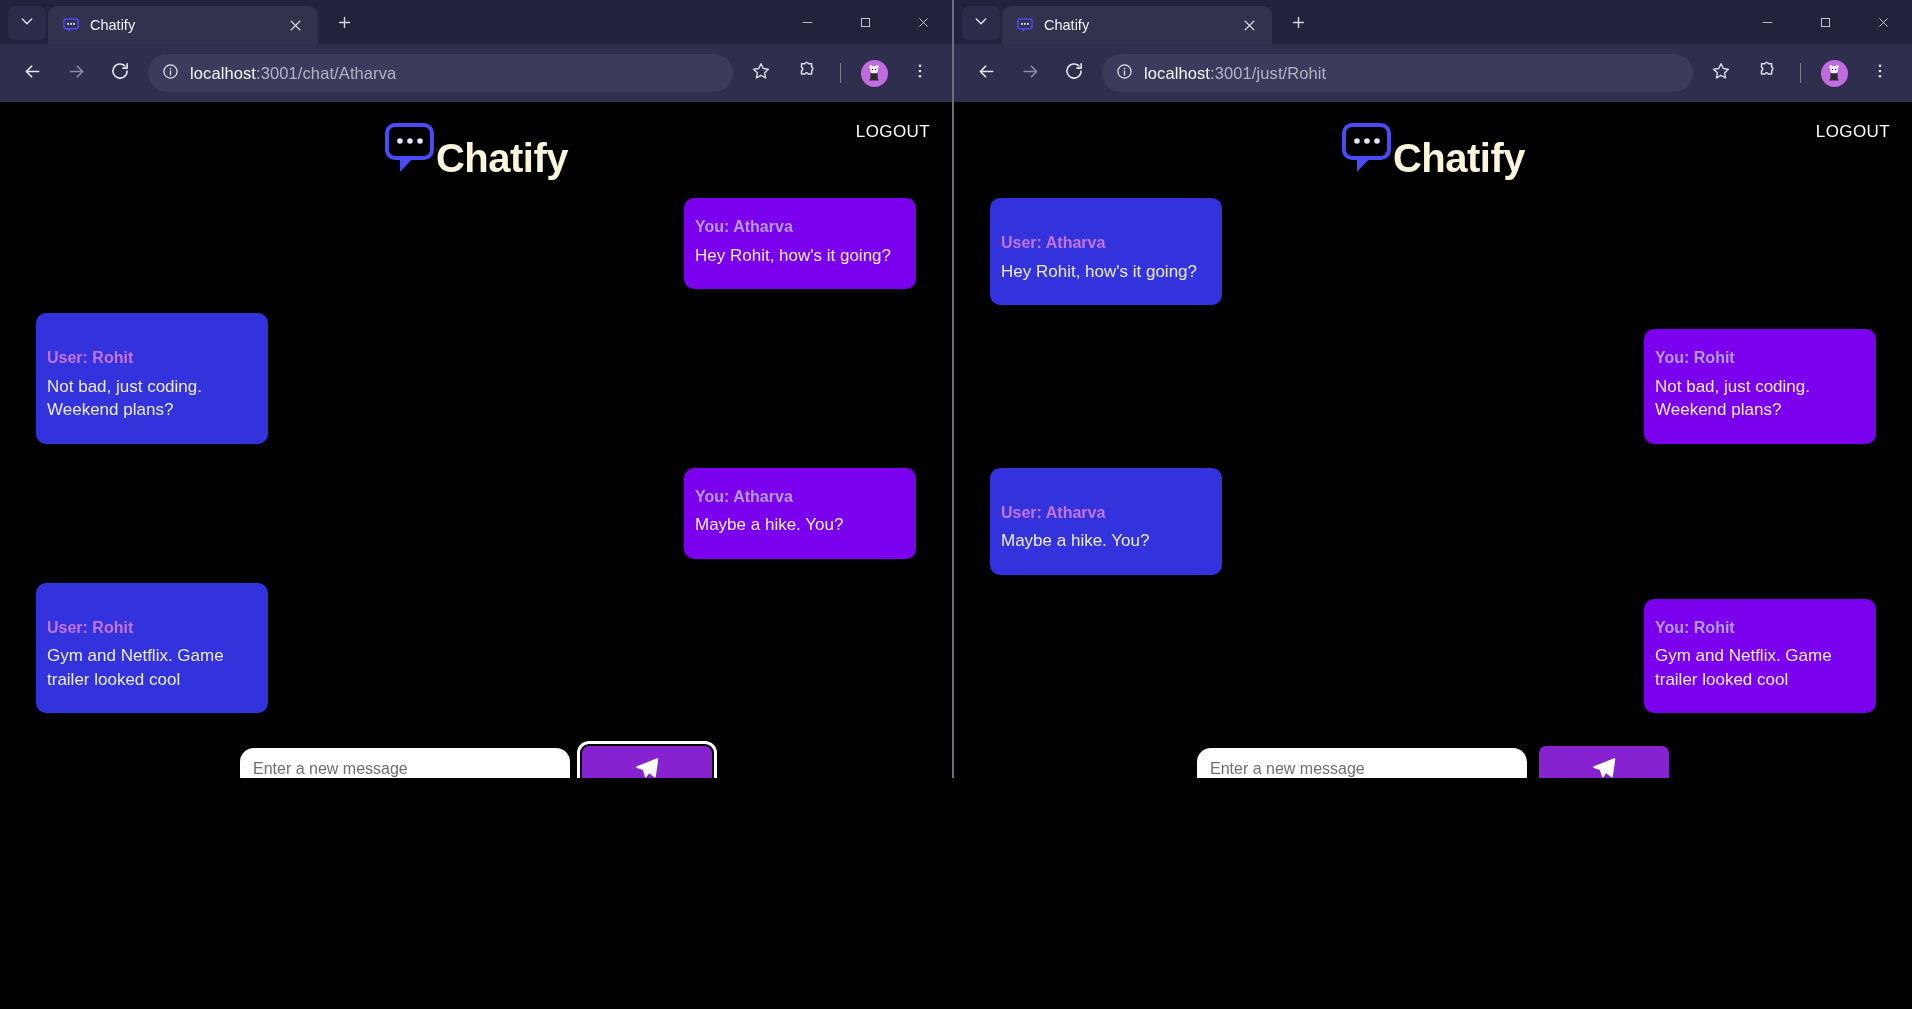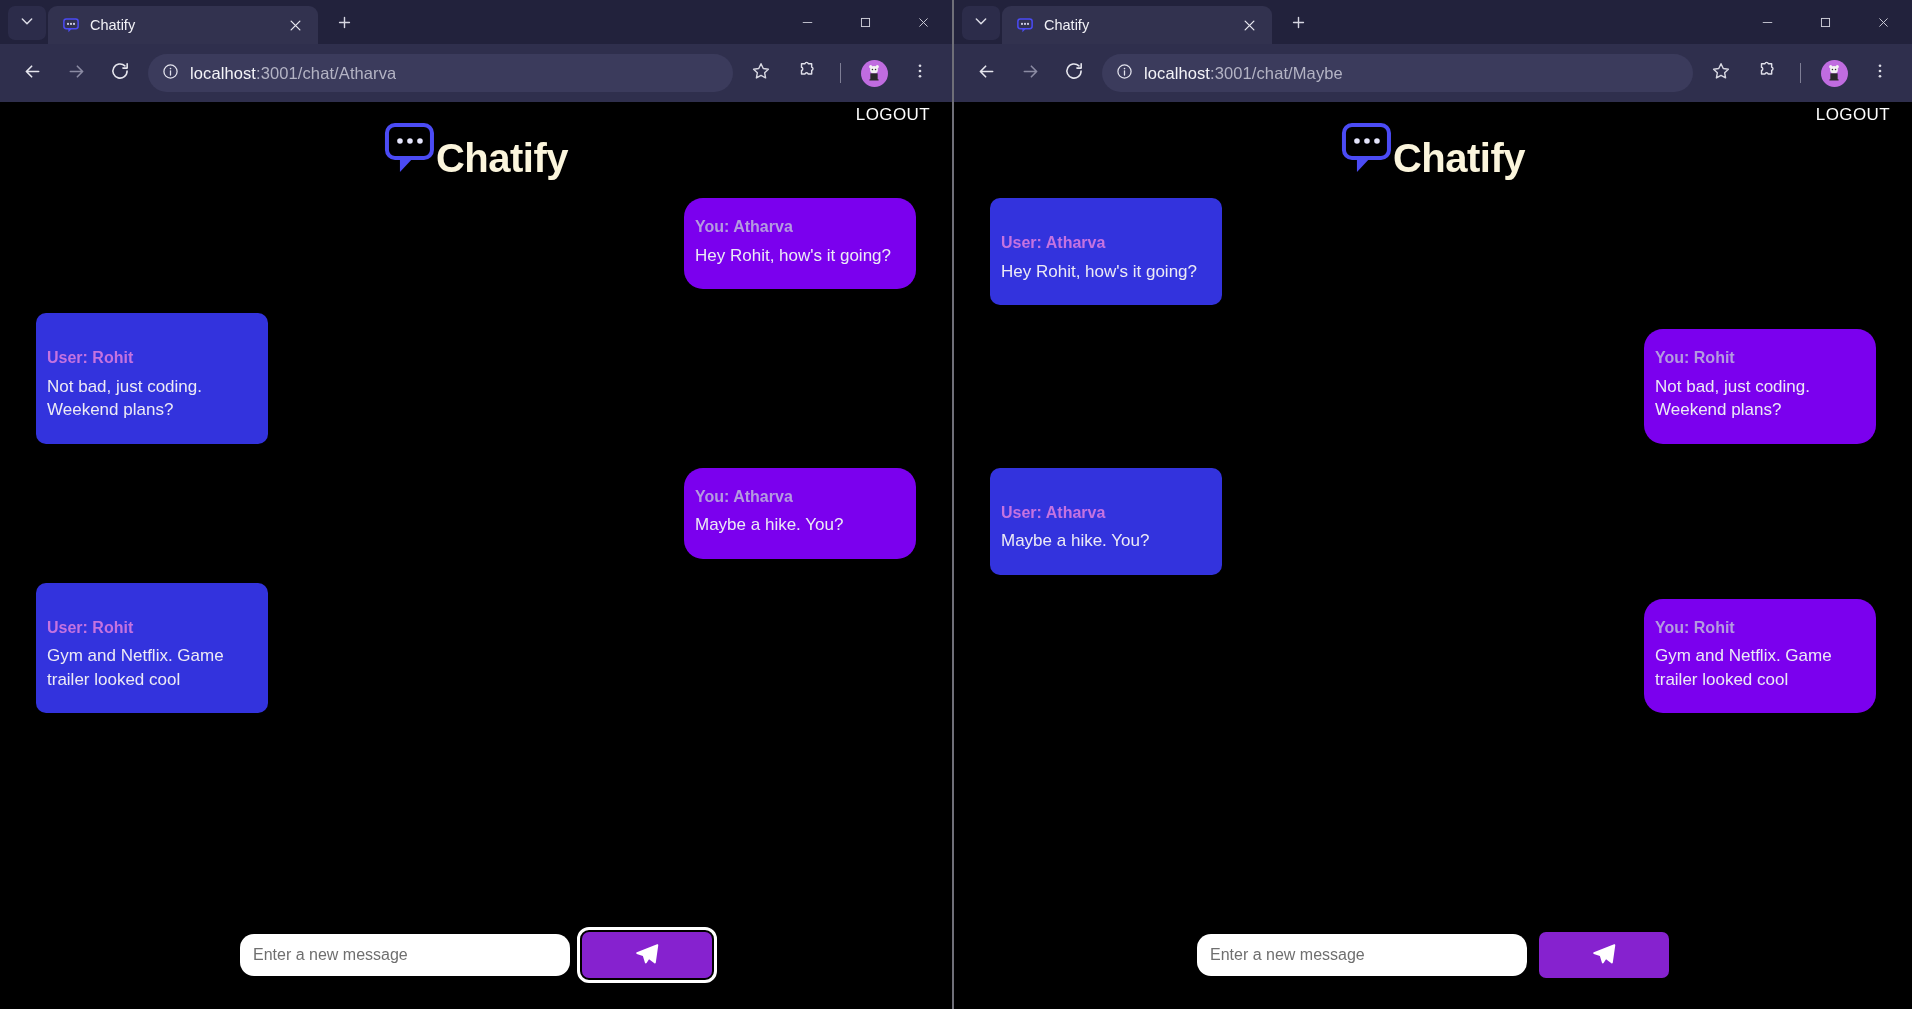--- a/index.html
+++ b/index.html
@@ -6,21 +6,21 @@
   * { margin:0; padding:0; box-sizing:border-box; }
   html, body {
     width:1912px; height:1009px;
     background:#000;
     font-family:"Liberation Sans", sans-serif;
     overflow:hidden;
   }
   .screen { display:flex; width:1912px; height:1009px; }
 
   
-  .window { position:relative; height:1009px; display:flex; flex-direction:column; background:#000; overflow:hidden; }
+  .window { position:relative; height:778px; display:flex; flex-direction:column; background:#000; overflow:hidden; }
   .window.left  { width:952px; }
   .window.right { width:960px; border-left:2px solid #6f6f78; }
 
   
   .tabstrip {
     height:44px; background:#22223c; display:flex; align-items:flex-end;
     padding:0 6px 0 4px; position:relative; flex:0 0 44px;
   }
   .tab-list-btn {
     width:38px; height:34px; margin:0 2px 4px 4px; border-radius:7px;
@@ -59,35 +59,35 @@
     background:#c06ce0; display:flex; align-items:center; justify-content:center;
   }
 
   
   .page { flex:1; background:#000; position:relative; display:flex; flex-direction:column; }
   .app-header { position:relative; height:96px; flex:0 0 96px; }
   .brand { position:absolute; left:50%; top:20px; transform:translateX(-50%); display:flex; align-items:center; }
   .brand-logo { margin-bottom:14px; }
   .brand-name { font-size:40px; font-weight:bold; color:#fbf5dc; letter-spacing:-.5px; line-height:1; }
   .logout {
-    position:absolute; right:22px; top:3px; color:#fdfdfd;
+    position:absolute; right:22px; top:20px; color:#fdfdfd;
     font-size:17px; letter-spacing:.4px; background:none; border:none;
     font-family:"Liberation Sans", sans-serif;
   }
 
   .messages { flex:1; position:relative; padding:0 36px; overflow:hidden; }
   .msgrow { display:flex; margin-bottom:24px; }
   .msgrow.them { justify-content:flex-start; }
   .msgrow.me   { justify-content:flex-end; }
   .bubble {
     width:232px; border-radius:10px; padding:20px 11px 22px 11px;
     display:flex; flex-direction:column; gap:8px;
   }
   .bubble.them { background:#3333dd; }
-  .bubble.me   { background:#7b00ee;border-radius:19px; }
+  .bubble.me   { background:#7b00ee; }
   .sender { font-size:16px; font-weight:bold; line-height:1.1; }
   .bubble.them .sender { color:#c573e0;margin-top:16px; }
   .bubble.me   .sender { color:#b49ae0; }
   .mtext { font-size:17px; color:#eceaf5; line-height:1.38; }
 
   
   .composer { flex:0 0 86px; display:flex; align-items:center; justify-content:center; gap:12px; padding-bottom:22px; }
   .msg-input {
     width:330px; height:42px; border-radius:14px; border:none;
     background:#fff; color:#555; font-size:16px; padding:0 13px;
@@ -328,21 +328,21 @@
               <path d="M20.5 12a8.5 8.5 0 1 1-2.6-6.1" stroke="#e6e6ee" stroke-width="1.9" stroke-linecap="round"></path>
               <path d="M20.6 3.4v5.1h-5.1" stroke="#e6e6ee" stroke-width="1.9" stroke-linecap="round" stroke-linejoin="round"></path>
             </svg></span>
         </div>
     <div class="omnibox">
       <span><svg width="17" height="17" viewBox="0 0 24 24" fill="none">
               <circle cx="12" cy="12" r="9.3" stroke="#e2e2ec" stroke-width="1.8"></circle>
               <circle cx="12" cy="7.9" r="1.15" fill="#e2e2ec"></circle>
               <path d="M12 11v6" stroke="#e2e2ec" stroke-width="1.8" stroke-linecap="round"></path>
             </svg></span>
-      <span class="url"><span class="host">localhost</span><span class="rest">:3001/chat/Maybe</span></span>
+      <span class="url"><span class="host">localhost</span><span class="rest">:3001/just/Rohit</span></span>
     </div>
     <div class="tb-right">
       <div class="tb-btn">
             <span><svg width="20" height="20" viewBox="0 0 24 24" fill="none">
                 <path d="M12 3.3l2.72 5.67 6.15.85-4.47 4.3 1.08 6.16L12 17.37l-5.48 2.91 1.08-6.16-4.47-4.3 6.15-.85z" stroke="#d8d8e2" stroke-width="1.7" stroke-linejoin="round"></path>
               </svg></span>
           </div>
       <div class="tb-btn">
             <span><svg width="20" height="20" viewBox="0 0 24 24" fill="none">
                 <path d="M9.6 3.2a2 2 0 0 1 3.9 0h4.1v4.2a2 2 0 0 1 0 3.9v4.2h-4.2a2 2 0 0 0-3.8 0H5.4v-4.1a2 2 0 0 0 0-3.9V3.2z" stroke="#e0e0ea" stroke-width="1.7" stroke-linejoin="round"></path>

